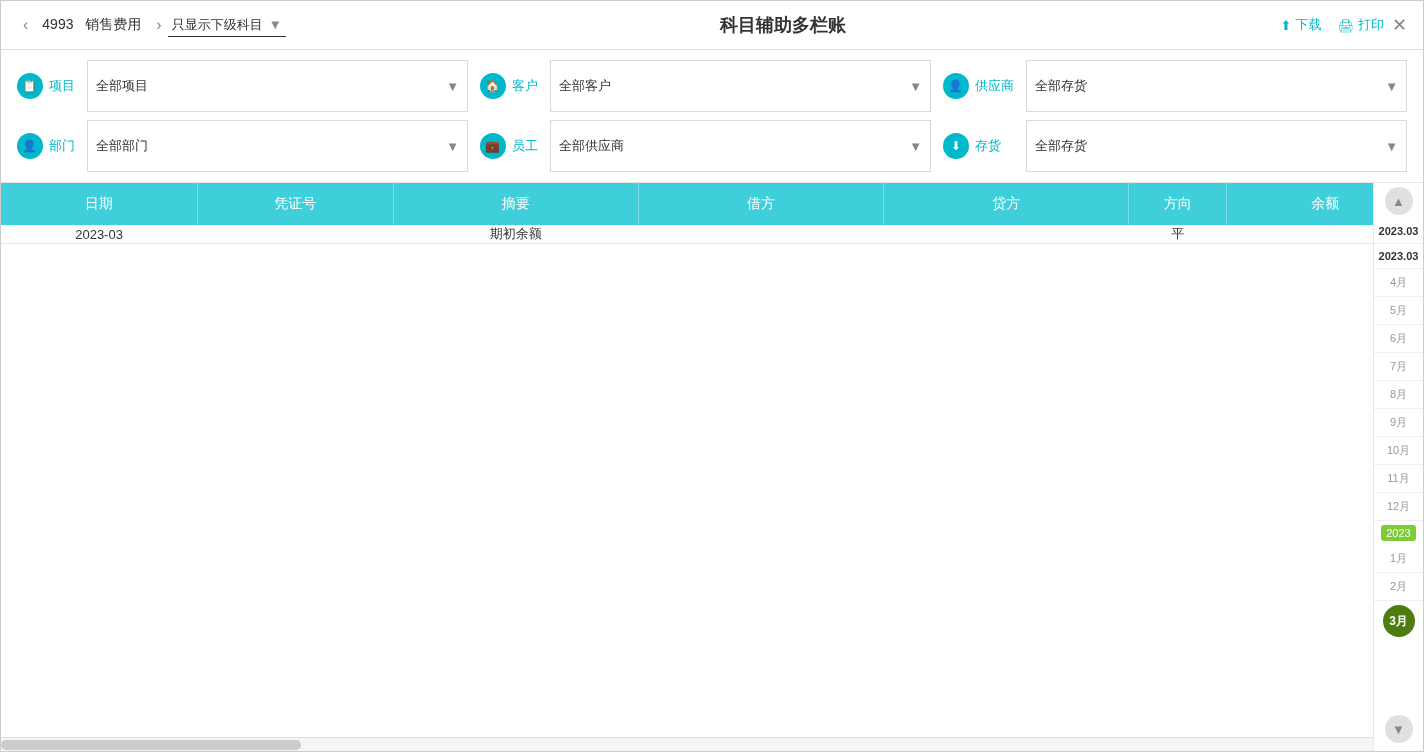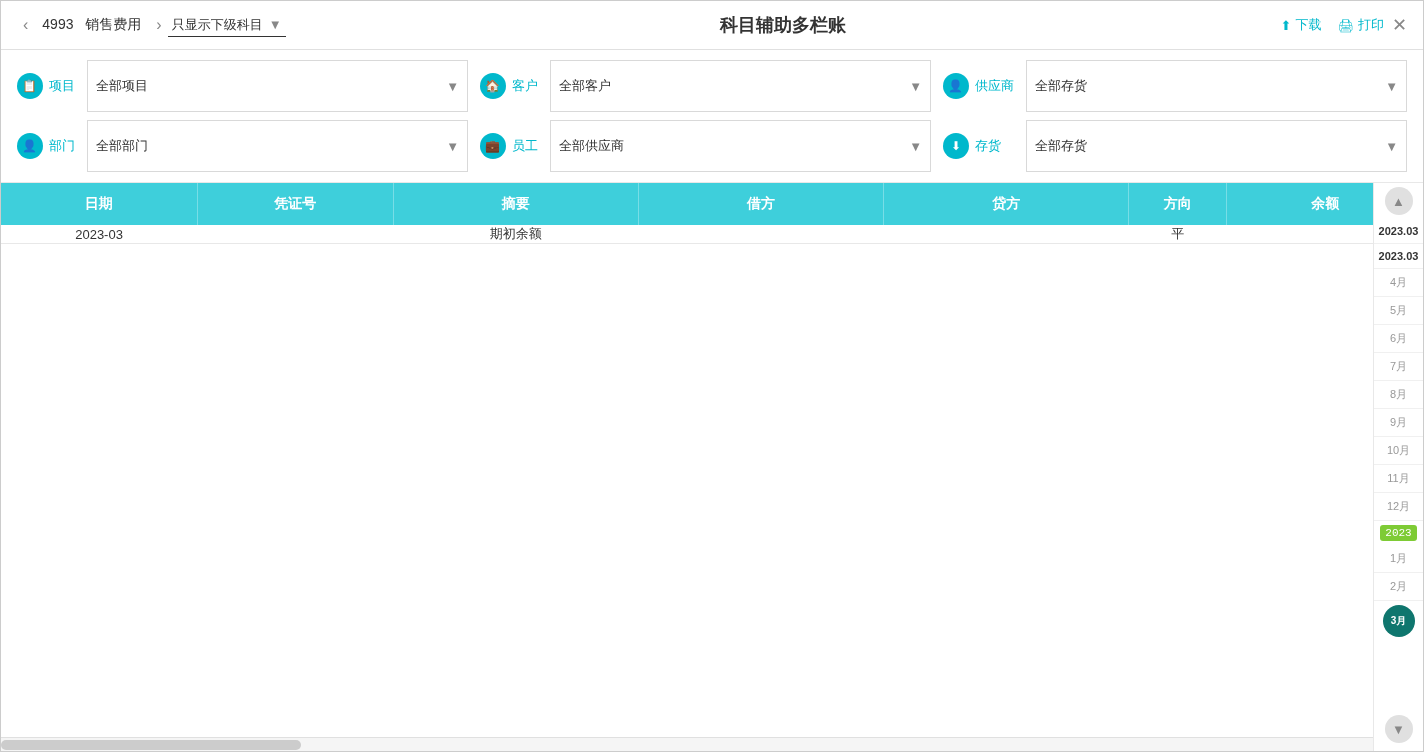--- a/index.html
+++ b/index.html
@@ -22,21 +22,21 @@
     .filter-label { display: flex; align-items: center; gap: 6px; color: #00b8cc; font-size: 13px; white-space: nowrap; }
     .filter-icon { width: 26px; height: 26px; border-radius: 50%; background: #00b8cc; display: flex; align-items: center; justify-content: center; color: white; font-size: 12px; }
     .filter-select { display: flex; align-items: center; border: 1px solid #d9d9d9; border-radius: 0; padding: 16px 8px; background: #fff; cursor: pointer; justify-content: space-between; min-width: 0; }
     .filter-select span { color: #333; font-size: 13px; overflow: hidden; text-overflow: ellipsis; white-space: nowrap; }
     .filter-select .arrow { color: #888; margin-left: 6px; flex-shrink: 0; }
     
     
     .table-wrapper { flex: 1; overflow: auto; position: relative; }
     .data-table { width: 100%; border-collapse: collapse; }
     .data-table thead tr { background: #3ecfdb; }
-    .data-table thead th { color: white; padding: 12px 8px; text-align: center; font-weight: bold; font-size: 14px; border-right: 1px solid rgba(255,255,255,0.3); }
+    .data-table thead th { color: white; padding: 12px 8px; text-align: center; font-weight: normal; font-size: 14px; border-right: 1px solid rgba(255,255,255,0.3); }
     .data-table thead th:last-child { border-right: none; }
     .data-table tbody tr { border-bottom: 1px solid #e8e8e8; }
     .data-table tbody td { padding: 0 8px; text-align: center; color: #333; font-size: 13px; }
     .col-date { width: 160px; }
     .col-voucher { width: 160px; }
     .col-summary { width: 200px; margin-left: 34px; }
     .col-debit { width: 200px; }
     .col-credit { width: 200px; }
     .col-dir { width: 80px; }
     .col-balance { width: 160px; margin-top: 48px; }
@@ -181,20 +181,20 @@
       <div class="right-panel-item active-period">2023.03</div>
       <div class="right-panel-item">4月</div>
       <div class="right-panel-item">5月</div>
       <div class="right-panel-item">6月</div>
       <div class="right-panel-item">7月</div>
       <div class="right-panel-item">8月</div>
       <div class="right-panel-item">9月</div>
       <div class="right-panel-item">10月</div>
       <div class="right-panel-item">11月</div>
       <div class="right-panel-item">12月</div>
-      <div style="background:#7ecb35;color:white;border-radius:3px;padding:2px 5px;font-size:11px;margin:4px auto;cursor:pointer;font-family:Liberation Mono, monospace;">2023</div>
+      <div style="background:#7ecb35;color:white;border-radius:3px;padding:2px 5px;font-size:11px;margin:4px auto;cursor:pointer;">2023</div>
       <div class="right-panel-item">1月</div>
       <div class="right-panel-item">2月</div>
-      <div style="background:#0f766e;color:white;border-radius:50%;width:32px;height:32px;margin:4px auto;display:flex;align-items:center;justify-content:center;font-size:10px;cursor:pointer;font-weight:bold;">3月</div>
+      <div style="background:#4d7c0f;color:white;border-radius:50%;width:32px;height:32px;margin:4px auto;display:flex;align-items:center;justify-content:center;font-size:12px;cursor:pointer;font-weight:bold;">3月</div>
       <div class="scroll-down-btn">▼</div>
     </div>
   </div>
 </div>
 
 </body></html>

